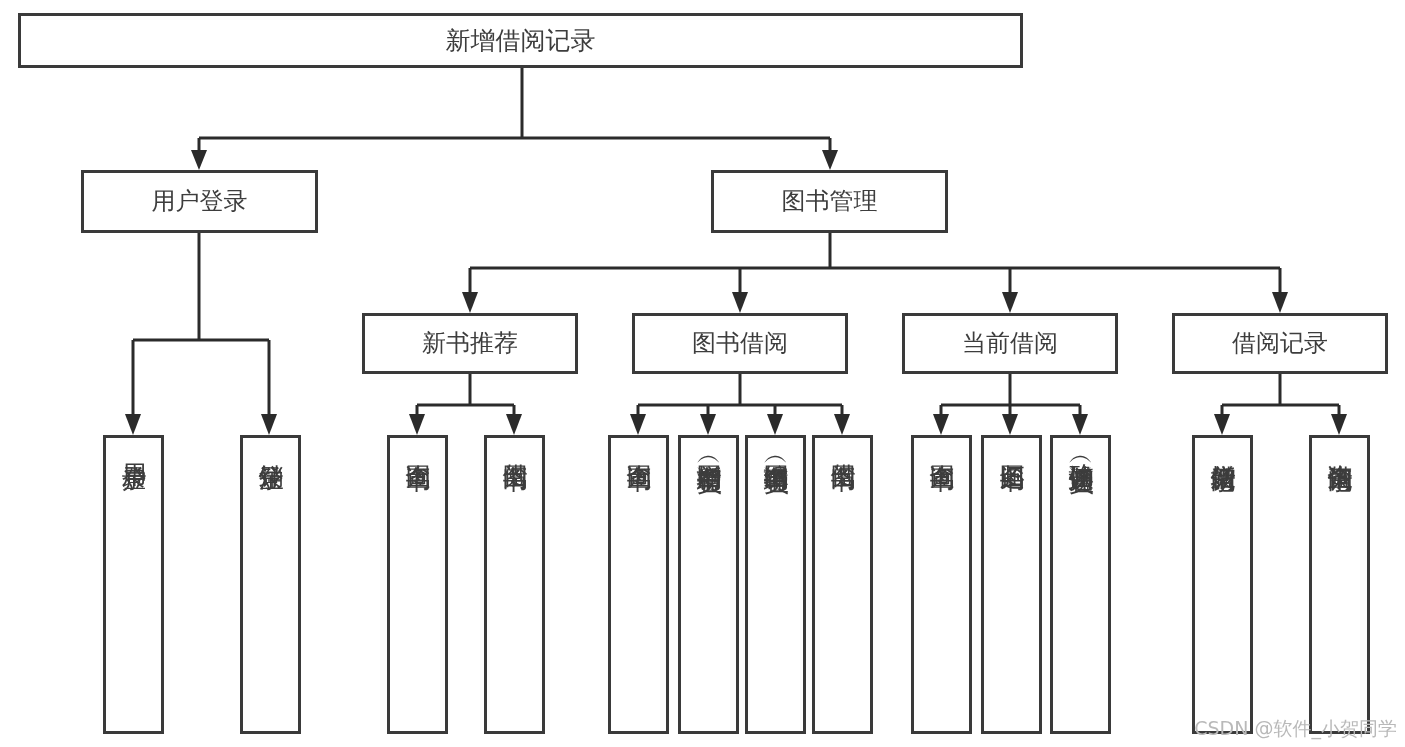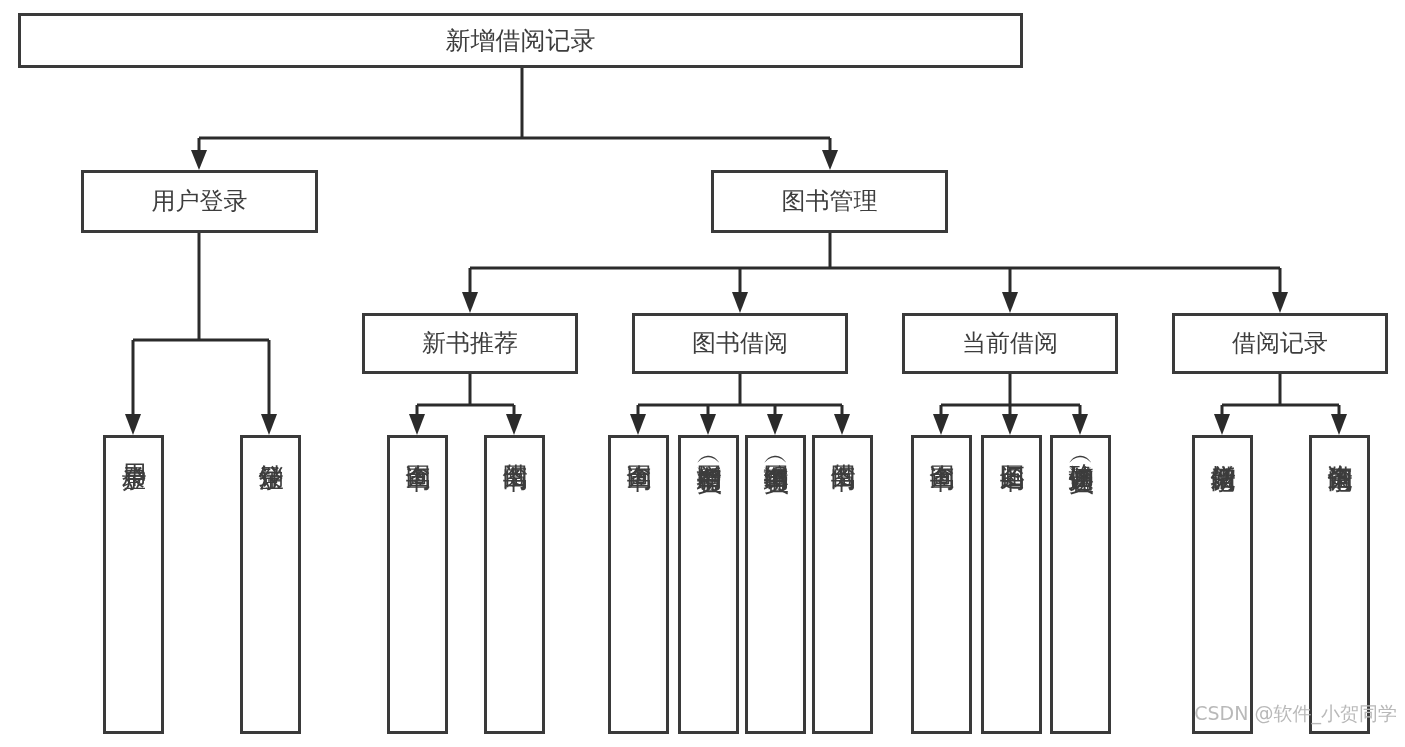--- a/index.html
+++ b/index.html
@@ -59,21 +59,21 @@
     text-orientation:upright;
     line-height:1.05;
     white-space:nowrap;
     display:block;
   }
 
   
   #watermark{
     position:absolute;
     right:8px;
-    bottom:20px;
+    bottom:5px;
     font-size:19px;
     color:#b9b9b9;
     white-space:nowrap;
     user-select:none;
   }
 </style>
 </head>
 <body>
 
 <div id="canvas">

